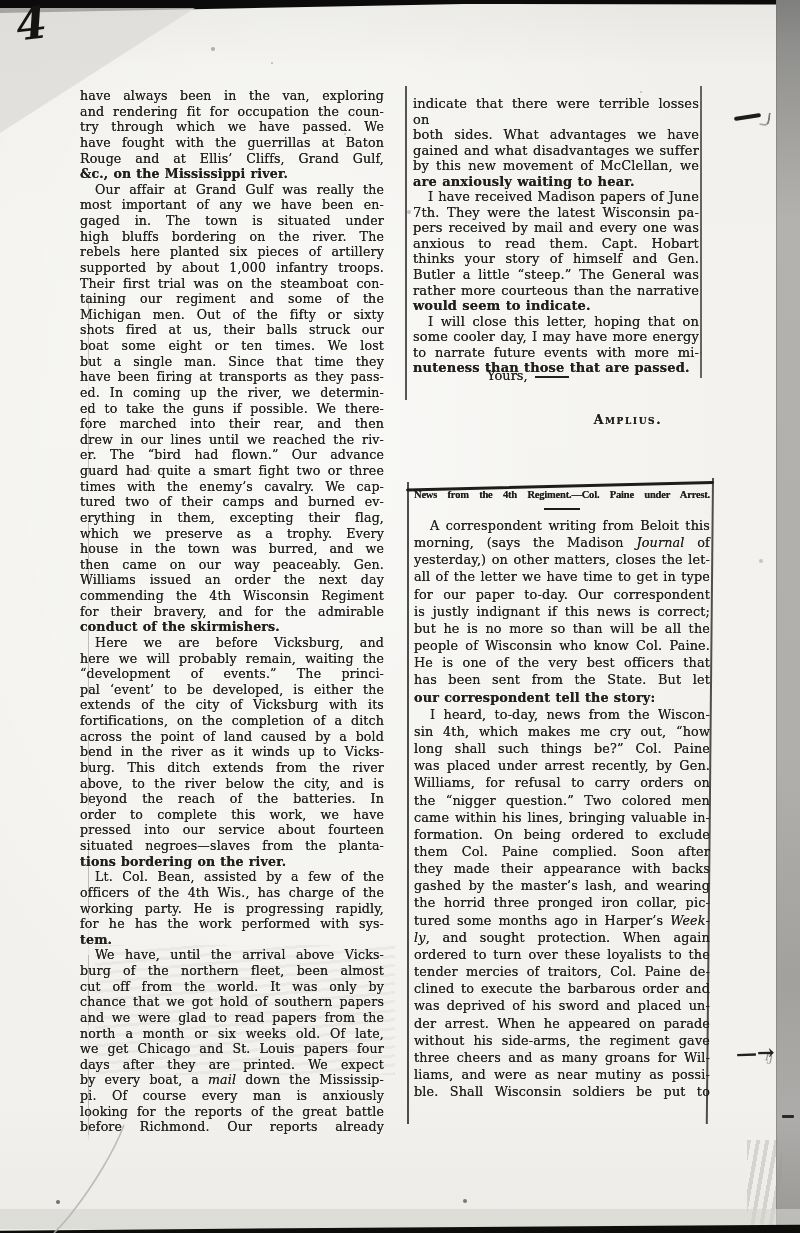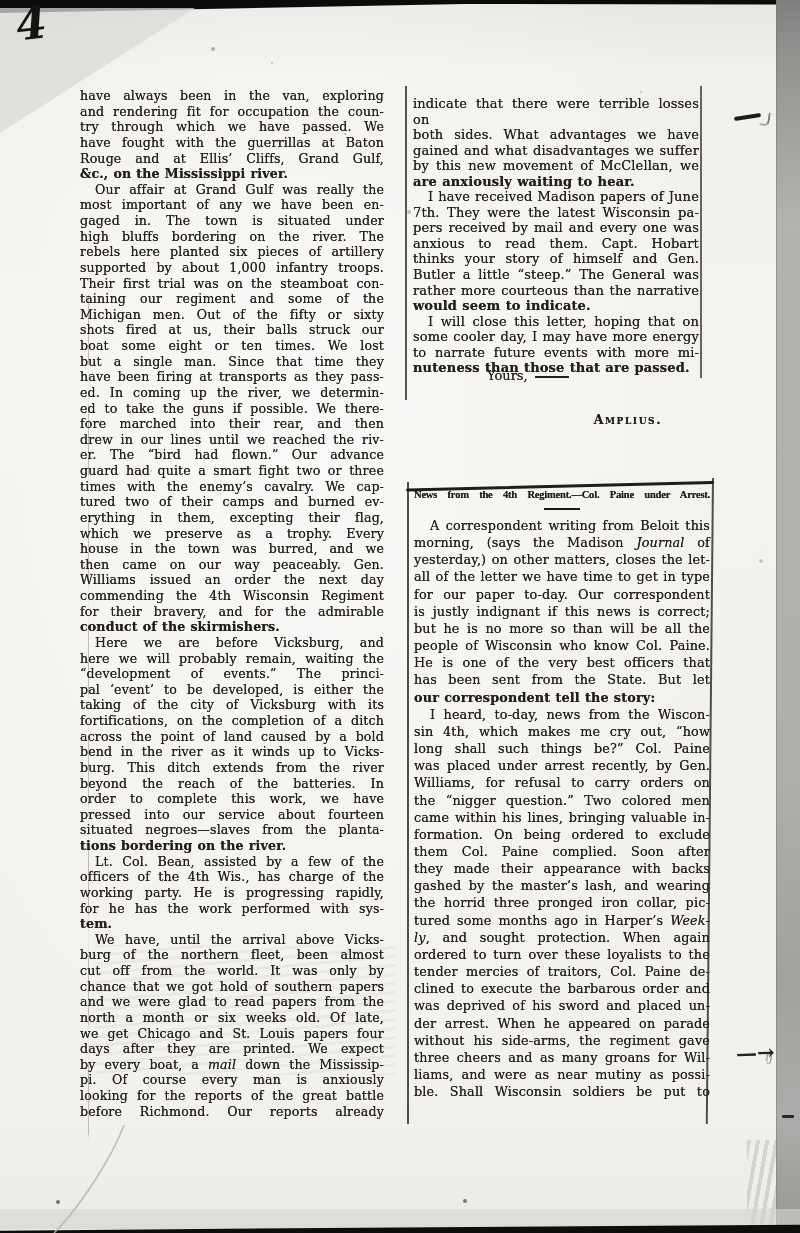--- a/index.html
+++ b/index.html
@@ -138,25 +138,26 @@
       <div class="line">house in the town was burred, and we</div>
       <div class="line">then came on our way peaceably.  Gen.</div>
       <div class="line">Williams issued an order the next day</div>
       <div class="line">commending the 4th Wisconsin Regiment</div>
       <div class="line">for their bravery, and for the admirable</div>
       <div class="line endline">conduct of the skirmishers.</div>
       <div class="line indent">Here we are before Vicksburg, and</div>
       <div class="line">here we will probably remain, waiting the</div>
       <div class="line">“development of events.”  The princi-</div>
       <div class="line">pal ‘event’ to be developed, is either the</div>
-      <div class="line">taking of the city of Vicksburg with its</div>
+      <div class="line">extends of the city of Vicksburg with its</div>
       <div class="line">fortifications, on the completion of a ditch</div>
       <div class="line">across the point of land caused by a bold</div>
       <div class="line">bend in the river as it winds up to Vicks-</div>
       <div class="line">burg.  This ditch extends from the river</div>
+      <div class="line">above, to the river below the city, and is</div>
       <div class="line">beyond the reach of the batteries.  In</div>
       <div class="line">order to complete this work, we have</div>
       <div class="line">pressed into our service about fourteen</div>
       <div class="line">situated negroes—slaves from the planta-</div>
       <div class="line endline">tions bordering on the river.</div>
       <div class="line indent">Lt. Col. Bean, assisted by a few of the</div>
       <div class="line">officers of the 4th Wis., has charge of the</div>
       <div class="line">working party.  He is progressing rapidly,</div>
       <div class="line">for he has the work performed with sys-</div>
       <div class="line endline">tem.</div>

